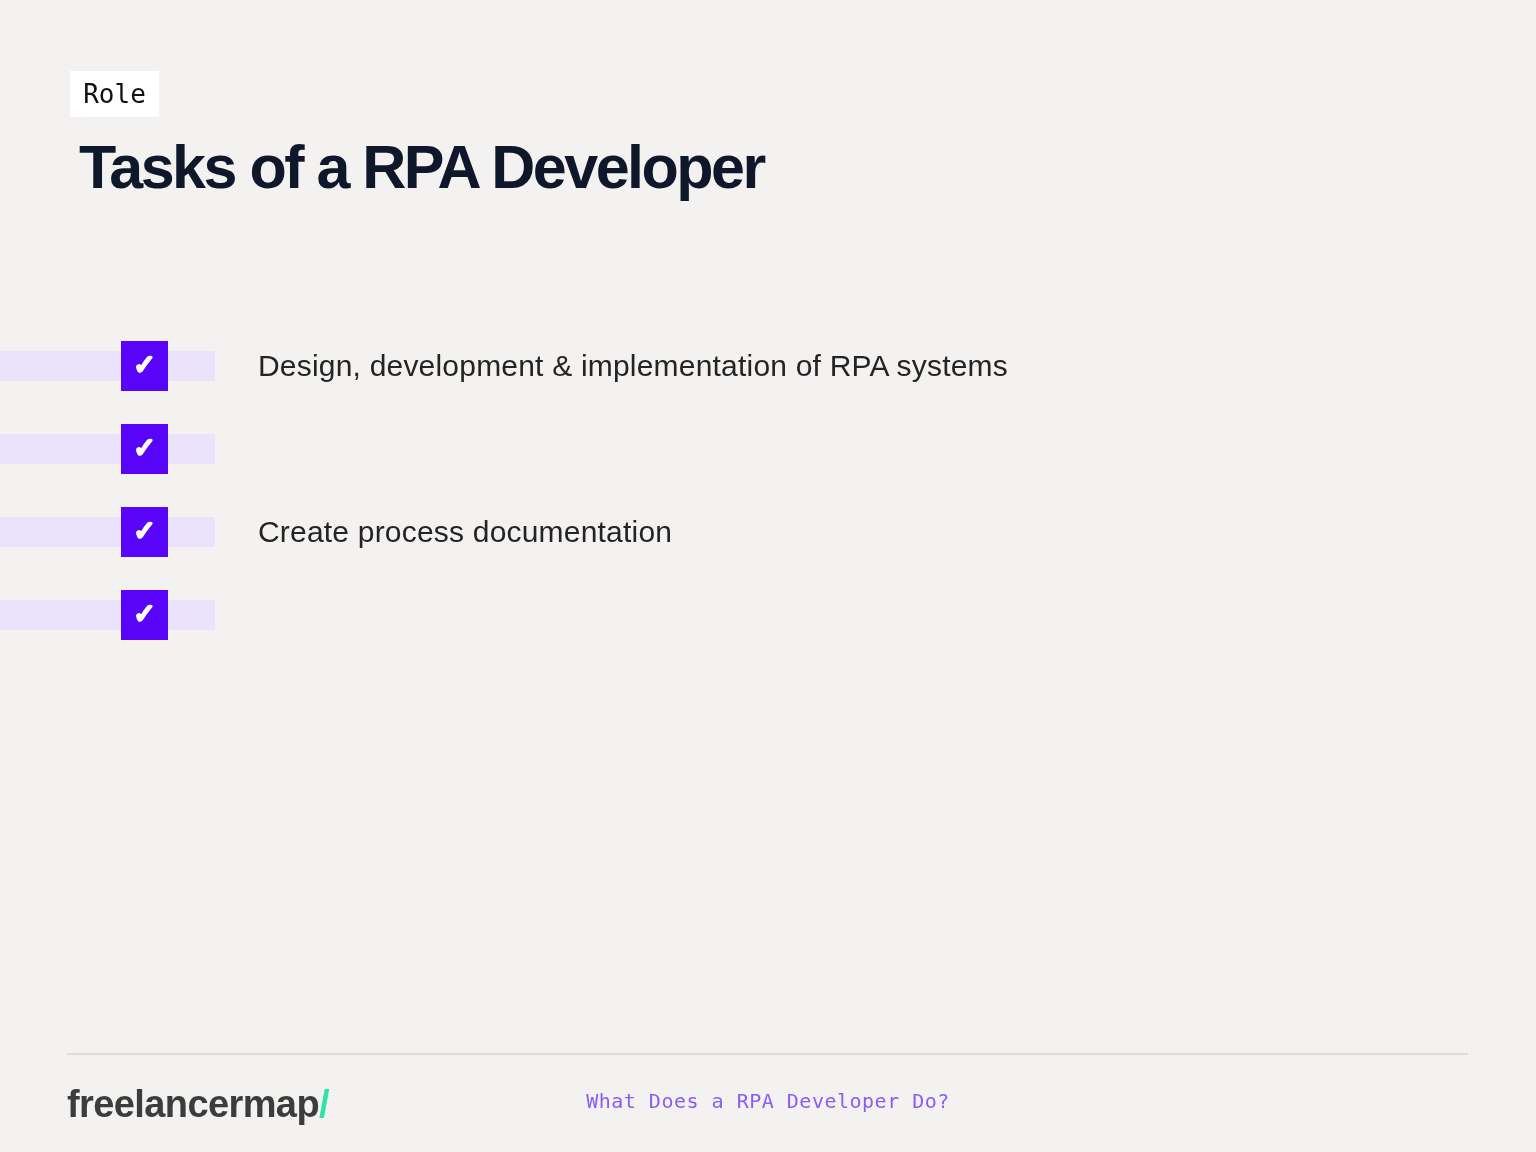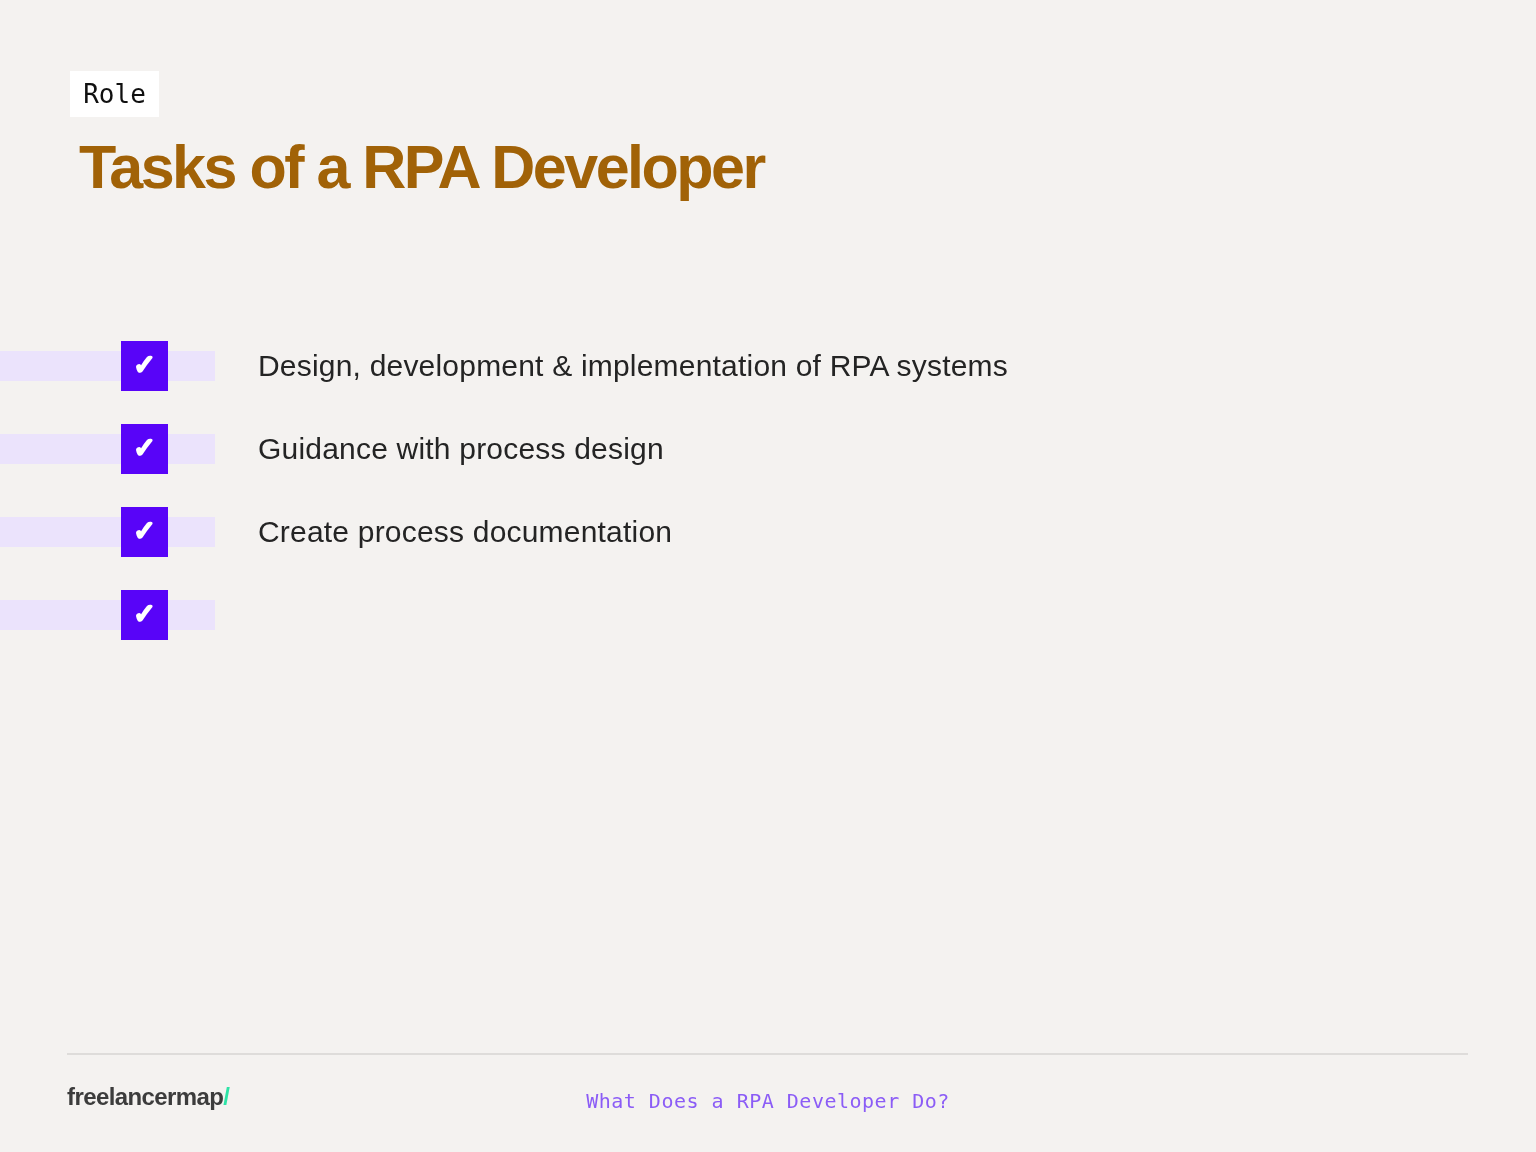--- a/index.html
+++ b/index.html
@@ -31,21 +31,21 @@
   }
   .title {
     position: absolute;
     left: 79px;
     top: 132px;
     margin: 0;
     font-size: 61px;
     line-height: 1.15;
     font-weight: 800;
     letter-spacing: -2.5px;
-    color: #a16207;
+    color: #0f172a;
   }
 
   
   .checklist {
     position: absolute;
     left: 0;
     top: 341px;
     width: 100%;
   }
   .row {
@@ -101,21 +101,21 @@
     left: 67px;
     top: 1053px;
     width: 1401px;
     height: 2px;
     background: #dedcda;
   }
   .brand {
     position: absolute;
     left: 67px;
     top: 1083px;
-    font-size: 24px;
+    font-size: 38px;
     font-weight: 700;
     letter-spacing: -0.6px;
     color: #3c3c3c;
     white-space: nowrap;
   }
   .brand .slash {
     color: #2de3a6;
     font-weight: 700;
   }
   .caption {
@@ -149,21 +149,20 @@
         <span class="check">✓</span>
       </div>
       <div class="row-label">Design, development &amp; implementation of RPA systems</div>
     </div>
 
     <div class="row">
       <div class="row-bar"></div>
       <div class="checkbox">
         <span class="check">✓</span>
       </div>
-      <div class="row-label">Guidance with process design</div>
     </div>
 
     <div class="row">
       <div class="row-bar"></div>
       <div class="checkbox">
         <span class="check">✓</span>
       </div>
       <div class="row-label">Create process documentation</div>
     </div>
 

